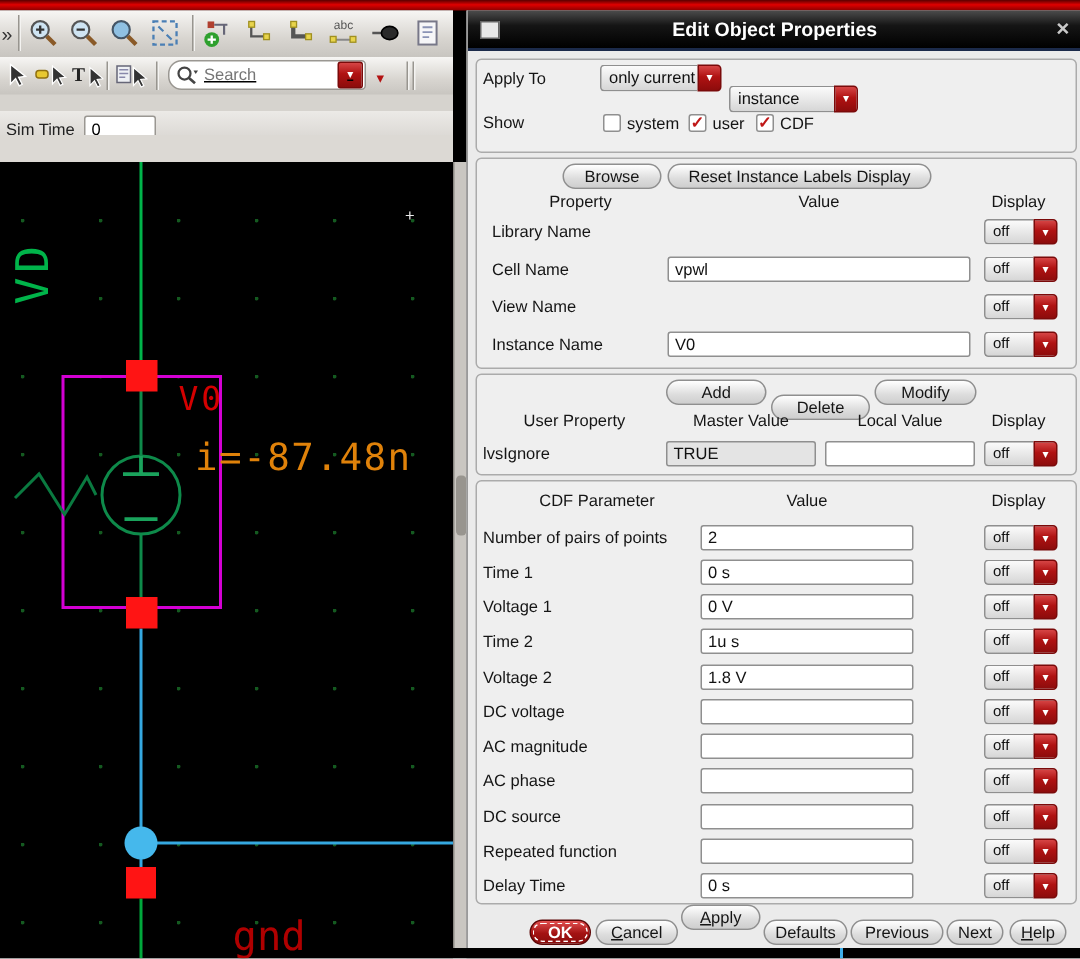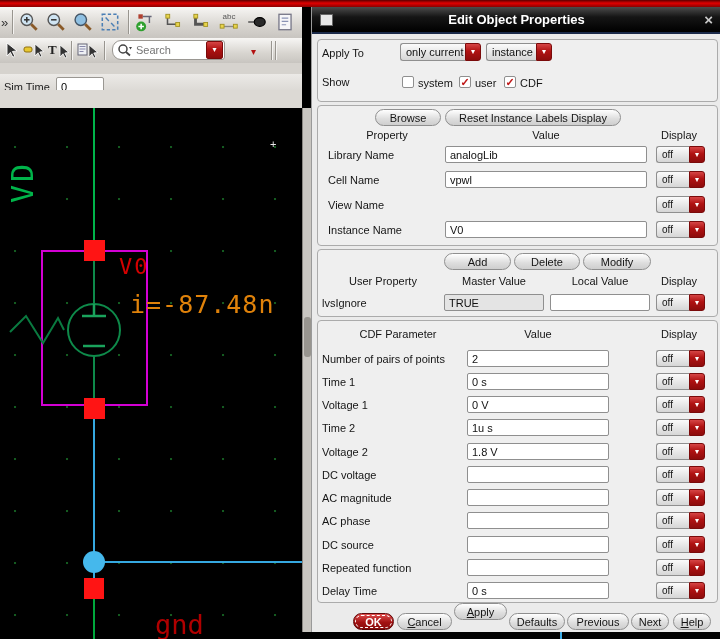--- a/index.html
+++ b/index.html
@@ -15,22 +15,22 @@
   .toolbar { position:absolute; left:0; top:7px; width:302px; height:101px; background:#d6d3ce; }
   .trow { position:absolute; left:0; width:302px; background:linear-gradient(#f7f6f4,#d8d5d0 60%,#c8c5c0); }
   .trow1 { top:0; height:31px; }
   .trow2 { top:31px; height:25px; }
   .trow3 { top:56px; height:27px; background:linear-gradient(#eceae7,#d2cfca);margin-top:11px; }
   .tfill { position:absolute; top:83px; left:0; width:302px; height:18px; background:#dcd9d4; }
   .tbtn { position:absolute; width:24px; height:24px; border:none; background:transparent; padding:1px; }
   .tbtn svg { display:block; }
   .sep { position:absolute; width:2px; border-left:1px solid #98958f; border-right:1px solid #f4f3f1; }
   .ovf { position:absolute; left:1px; top:8px; font-size:13px; color:#333; cursor:pointer; }
-  .searchbox { position:absolute; left:112px; top:2px; width:113px; height:20px; background:#fff;
-    border:1px solid #9a9792; border-radius:9px 3px 3px 9px; display:flex; align-items:center; }
+  .searchbox { position:absolute; left:112px; top:2px; width:132px; height:20px; background:#fff;
+    border:1px solid #9a9792; border-radius:9px 3px 3px 9px; display:flex; align-items:center;text-decoration:underline; }
   .searchbox input { flex:1; border:none; outline:none; font-size:11px; color:#999; background:transparent; padding-left:3px; min-width:0; }
   .red-seg { width:17px; height:18px; border-radius:2px; margin-right:1px;
     background:linear-gradient(#d64545,#b01212 45%,#8d0c0c); border:1px solid #7a0a0a;
     color:#fff; font-size:8px; text-align:center; line-height:16px; }
   .red-caret { position:absolute; left:251px; top:8px; color:#b31212; font-size:10px; cursor:pointer; }
   .simlabel { position:absolute; left:4px; top:7px; font-size:11px; color:#222; }
   .siminput { position:absolute; left:56px; top:3px; width:48px; height:20px; border:1px solid #9a9792;
     border-radius:2px; font-size:11px; padding-left:4px; background:#fff; }
 
   
@@ -260,21 +260,21 @@
       <span class="tclose">×</span>
     </div>
     <div class="dbody">
 
       <div class="gbox box1">
         <div class="lbl" style="left:4px;top:7px">Apply To</div>
         <div class="combo" style="left:82px;top:3px;width:81px">
           <span class="cval">only current</span>
             <span class="carr">▾</span>
         </div>
-        <div class="combo" style="left:168px;top:3px;width:66px">
+        <div class="combo" style="left:168px;top:17px;width:86px">
           <span class="cval">instance</span>
             <span class="carr">▾</span>
         </div>
         <div class="lbl" style="left:4px;top:36px">Show</div>
         <span class="cb" style="left:84px;top:36px"></span>
         <div class="lbl" style="left:100px;top:37px">system</div>
         <span class="cb on" style="left:141px;top:36px">
             <span class="mk">✓</span>
           </span>
         <div class="lbl" style="left:157px;top:37px">user</div>
@@ -289,21 +289,20 @@
             <span>Browse</span>
           </button>
         <button class="pill" style="left:127px;top:3px;width:176px">
             <span>Reset Instance Labels Display</span>
           </button>
         <div class="hdr" style="left:14px;top:23px;width:110px">Property</div>
         <div class="hdr" style="left:127px;top:23px;width:202px">Value</div>
         <div class="hdr" style="left:330px;top:23px;width:62px">Display</div>
 
         <div class="lbl" style="left:10px;top:43px">Library Name</div>
-        <input class="fld" style="left: 127px; top: 40px; width: 202px;" value="analogLib">
         <div class="combo combo-off" style="left:338px;top:40px">
             <span class="cval">off</span>
             <span class="carr">▾</span>
           </div>
 
         <div class="lbl" style="left:10px;top:68px">Cell Name</div>
         <input class="fld" style="left: 127px; top: 65px; width: 202px;" value="vpwl">
         <div class="combo combo-off" style="left:338px;top:65px">
             <span class="cval">off</span>
             <span class="carr">▾</span>
@@ -320,21 +319,21 @@
         <div class="combo combo-off" style="left:338px;top:115px">
             <span class="cval">off</span>
             <span class="carr">▾</span>
           </div>
       </div>
 
       <div class="gbox box3">
         <button class="pill" style="left:126px;top:3px;width:67px">
             <span>Add</span>
           </button>
-        <button class="pill" style="left:196px;top:3px;width:66px">
+        <button class="pill" style="left:196px;top:13px;width:66px">
             <span>Delete</span>
           </button>
         <button class="pill" style="left:265px;top:3px;width:68px">
             <span>Modify</span>
           </button>
         <div class="hdr" style="left:10px;top:25px;width:110px">User Property</div>
         <div class="hdr" style="left:126px;top:25px;width:100px">Master Value</div>
         <div class="hdr" style="left:232px;top:25px;width:100px">Local Value</div>
         <div class="hdr" style="left:330px;top:25px;width:62px">Display</div>
         <div class="lbl" style="left:4px;top:47px">lvsIgnore</div>

